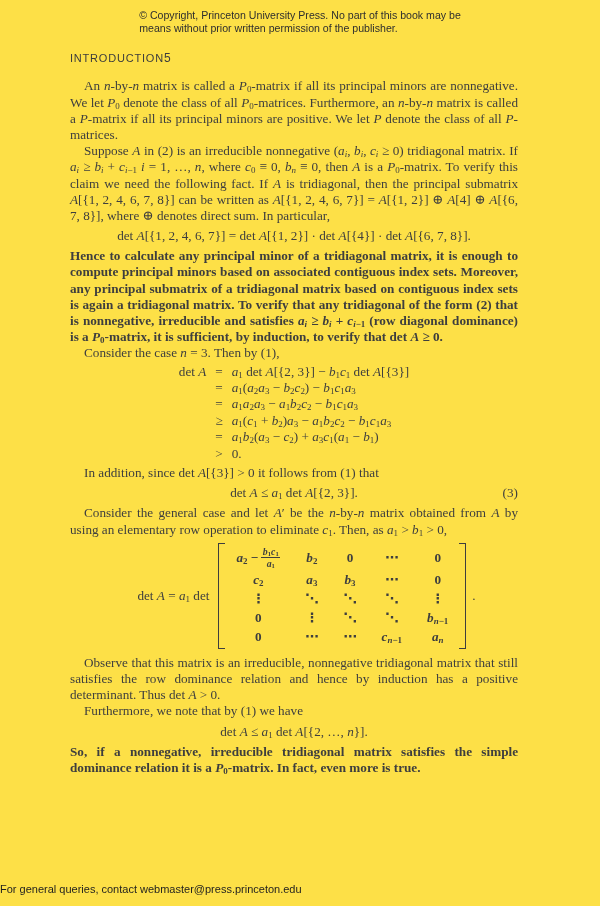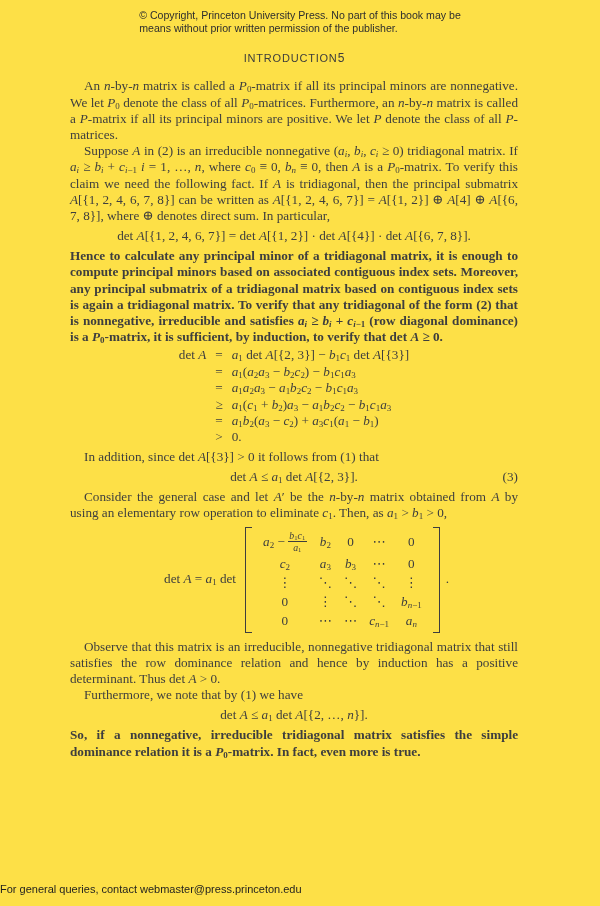--- a/index.html
+++ b/index.html
@@ -20,21 +20,21 @@
     font-size:10.6px;
     line-height:13.2px;
     color:#2e2e2e;
     text-align:left;
   }
   
   .runhead{
     margin:16px 0 0 70px;
     width:448px;
     display:flex;
-    justify-content:center;
+    justify-content:flex-start;
     align-items:baseline;
     font-family:"Liberation Sans","DejaVu Sans",sans-serif;
     font-size:11px;
     letter-spacing:0.8px;
     color:#3c3c3c;
   }
   .runhead .pagenum{letter-spacing:0;font-size:12px;}
   
   .content{
     margin:13px 0 0 70px;
@@ -78,25 +78,26 @@
     margin:5px 0 6px;
   }
   .mprefix{margin-right:9px;margin-left:25px;}
   .msuffix{margin-left:6px;}
   .br{width:6px;align-self:stretch;}
   .br-l{border:1.6px solid #3e3e3e;border-right:none;margin-right:9px;}
   .br-r{border:1.6px solid #3e3e3e;border-left:none;margin-left:9px;}
   .mgrid{
     display:grid;
     grid-template-columns:repeat(5,auto);
-    column-gap:12px;
+    column-gap:25px;
     align-items:center;
     justify-items:center;
     line-height:19px;
     padding:3px 2px;
+    font-weight:bold;
   }
   .cell00{display:inline-flex;align-items:center;gap:3px;}
   .frac{
     display:inline-flex;
     flex-direction:column;
     align-items:center;
     font-size:9.8px;
     line-height:1.18;
   }
   .fnum{border-bottom:0.9px solid #3e3e3e;padding:0 1.5px;}
@@ -128,20 +129,21 @@
   <div class="content">
 
     <p class="indent">An <i>n</i>-by-<i>n</i> matrix is called a <i>P</i><sub>0</sub>-matrix if all its principal minors are nonnegative.  We let <i>P</i><sub>0</sub> denote the class of all <i>P</i><sub>0</sub>-matrices.  Furthermore, an <i>n</i>-by-<i>n</i> matrix is called a <i>P</i>-matrix if all its principal minors are positive. We let <i>P</i> denote the class of all <i>P</i>-matrices.</p>
 
     <p class="indent">Suppose <i>A</i> in (2) is an irreducible nonnegative (<i>a<sub>i</sub></i>, <i>b<sub>i</sub></i>, <i>c<sub>i</sub></i> ≥ 0) tridiagonal matrix.  If <i>a<sub>i</sub></i> ≥ <i>b<sub>i</sub></i> + <i>c</i><sub><i>i</i>−1</sub>  <i>i</i> = 1, …, <i>n</i>, where <i>c</i><sub>0</sub> ≡ 0, <i>b<sub>n</sub></i> ≡ 0, then <i>A</i> is a <i>P</i><sub>0</sub>-matrix.  To verify this claim we need the following fact.  If <i>A</i> is tridiagonal, then the principal submatrix <i>A</i>[{1, 2, 4, 6, 7, 8}] can be written as <i>A</i>[{1, 2, 4, 6, 7}] = <i>A</i>[{1, 2}] ⊕ <i>A</i>[4] ⊕ <i>A</i>[{6, 7, 8}], where ⊕ denotes direct sum. In particular,</p>
 
     <div class="display">det <i>A</i>[{1, 2, 4, 6, 7}] = det <i>A</i>[{1, 2}] · det <i>A</i>[{4}] · det <i>A</i>[{6, 7, 8}].</div>
 
     <p class="flush">Hence to calculate any principal minor of a tridiagonal matrix, it is enough to compute principal minors based on associated contiguous index sets. Moreover, any principal submatrix of a tridiagonal matrix based on contiguous index sets is again a tridiagonal matrix.  To verify that any tridiagonal of the form (2) that is nonnegative, irreducible and satisfies <i>a<sub>i</sub></i> ≥ <i>b<sub>i</sub></i> + <i>c</i><sub><i>i</i>−1</sub> (row diagonal dominance) is a <i>P</i><sub>0</sub>-matrix, it is sufficient, by induction, to verify that det <i>A</i> ≥ 0.</p>
 
+    <p class="indent">Consider the case <i>n</i> = 3. Then by (1),</p>
 
     <div class="eqarray">
       <span class="eq-lhs">det <i>A</i></span>
       <span class="eq-rel">=</span>
       <span class="eq-rhs"><i>a</i><sub>1</sub> det <i>A</i>[{2, 3}] − <i>b</i><sub>1</sub><i>c</i><sub>1</sub> det <i>A</i>[{3}]</span>
 
       <span class="eq-lhs"></span>
       <span class="eq-rel">=</span>
       <span class="eq-rhs"><i>a</i><sub>1</sub>(<i>a</i><sub>2</sub><i>a</i><sub>3</sub> − <i>b</i><sub>2</sub><i>c</i><sub>2</sub>) − <i>b</i><sub>1</sub><i>c</i><sub>1</sub><i>a</i><sub>3</sub></span>
 

